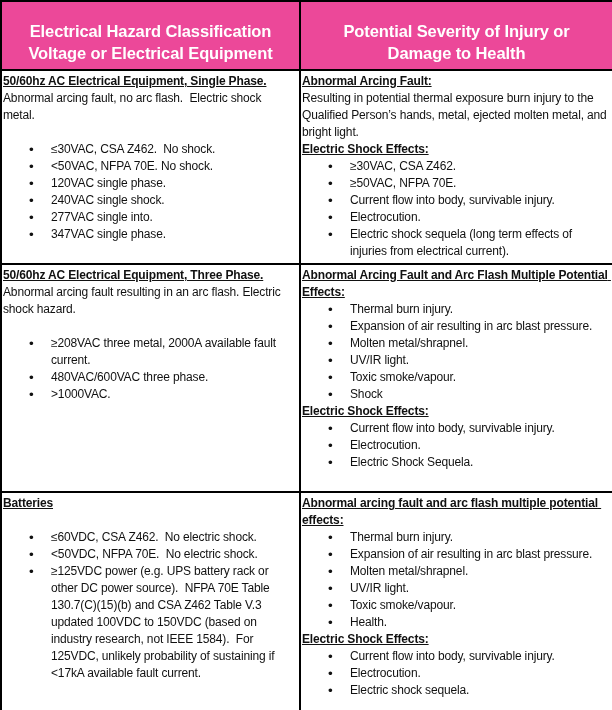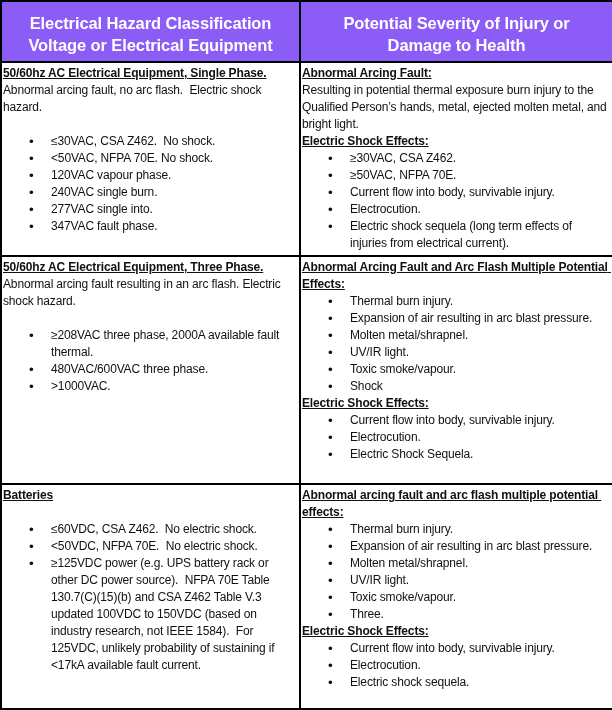--- a/index.html
+++ b/index.html
@@ -18,25 +18,25 @@
   table.hazard-table td {
     border:2px solid #000;
     vertical-align:top;
     overflow:hidden;
   }
   col.c-left  { width:299px; }
   col.c-right { width:313px; }
 
   
   thead th {
-    background:#8b5cf6; color:#fff;
+    background:#ec4899; color:#fff;
     font-weight:bold; text-align:center;
     font-size:16.5px; line-height:22px;
     letter-spacing:-0.1px;
-    height:46px; padding:10px 2px 3px;margin-left:48px;
+    height:46px; padding:18px 2px 3px;margin-left:48px;
   }
   th.hdr-left  { border-right:2px solid #6f6f6f; }
   th.hdr-right { border-left:2px solid #6f6f6f; }
 
   
   tbody td {
     font-size:12px; line-height:17px;
     letter-spacing:-0.15px;
     padding:2px 4px 3px 1px;
     background:#fff;
@@ -85,29 +85,29 @@
         <th class="hdr-right">
           <div>Potential Severity of Injury or</div>
           <div>Damage to Health</div>
         </th>
       </tr>
     </thead>
     <tbody>
       <tr class="row-1">
         <td>
           <div class="h">50/60hz AC Electrical Equipment, Single Phase.</div>
-          <div class="p">Abnormal arcing fault, no arc flash.  Electric shock hazard.</div>
+          <div class="p">Abnormal arcing fault, no arc flash.  Electric shock metal.</div>
           <div class="spacer"></div>
           <ul class="bullets">
               <li>≤30VAC, CSA Z462.  No shock.</li>
               <li>&lt;50VAC, NFPA 70E. No shock.</li>
-              <li>120VAC vapour phase.</li>
-              <li>240VAC single burn.</li>
+              <li>120VAC single phase.</li>
+              <li>240VAC single shock.</li>
               <li>277VAC single into.</li>
-              <li>347VAC fault phase.</li>
+              <li>347VAC single phase.</li>
             </ul>
         </td>
         <td>
           <div class="h">Abnormal Arcing Fault:</div>
           <div class="p">Resulting in potential thermal exposure burn injury to the Qualified Person’s hands, metal, ejected molten metal, and bright light.</div>
           <div class="h">Electric Shock Effects:</div>
           <ul class="bullets">
               <li>≥30VAC, CSA Z462.</li>
               <li>≥50VAC, NFPA 70E.</li>
               <li>Current flow into body, survivable injury.</li>
@@ -115,21 +115,21 @@
               <li>Electric shock sequela (long term effects of injuries from electrical current).</li>
             </ul>
         </td>
       </tr>
       <tr class="row-2">
         <td>
           <div class="h">50/60hz AC Electrical Equipment, Three Phase.</div>
           <div class="p">Abnormal arcing fault resulting in an arc flash. Electric shock hazard.</div>
           <div class="spacer"></div>
           <ul class="bullets">
-              <li>≥208VAC three phase, 2000A available fault thermal.</li>
+              <li>≥208VAC three metal, 2000A available fault current.</li>
               <li>480VAC/600VAC three phase.</li>
               <li>&gt;1000VAC.</li>
             </ul>
         </td>
         <td>
           <div class="h">Abnormal Arcing Fault and Arc Flash Multiple Potential Effects:</div>
           <ul class="bullets">
               <li>Thermal burn injury.</li>
               <li>Expansion of air resulting in arc blast pressure.</li>
               <li>Molten metal/shrapnel.</li>
@@ -156,21 +156,21 @@
             </ul>
         </td>
         <td>
           <div class="h">Abnormal arcing fault and arc flash multiple potential effects:</div>
           <ul class="bullets">
               <li>Thermal burn injury.</li>
               <li>Expansion of air resulting in arc blast pressure.</li>
               <li>Molten metal/shrapnel.</li>
               <li>UV/IR light.</li>
               <li>Toxic smoke/vapour.</li>
-              <li>Three.</li>
+              <li>Health.</li>
             </ul>
           <div class="h">Electric Shock Effects:</div>
           <ul class="bullets">
               <li>Current flow into body, survivable injury.</li>
               <li>Electrocution.</li>
               <li>Electric shock sequela.</li>
             </ul>
         </td>
       </tr>
     </tbody>

